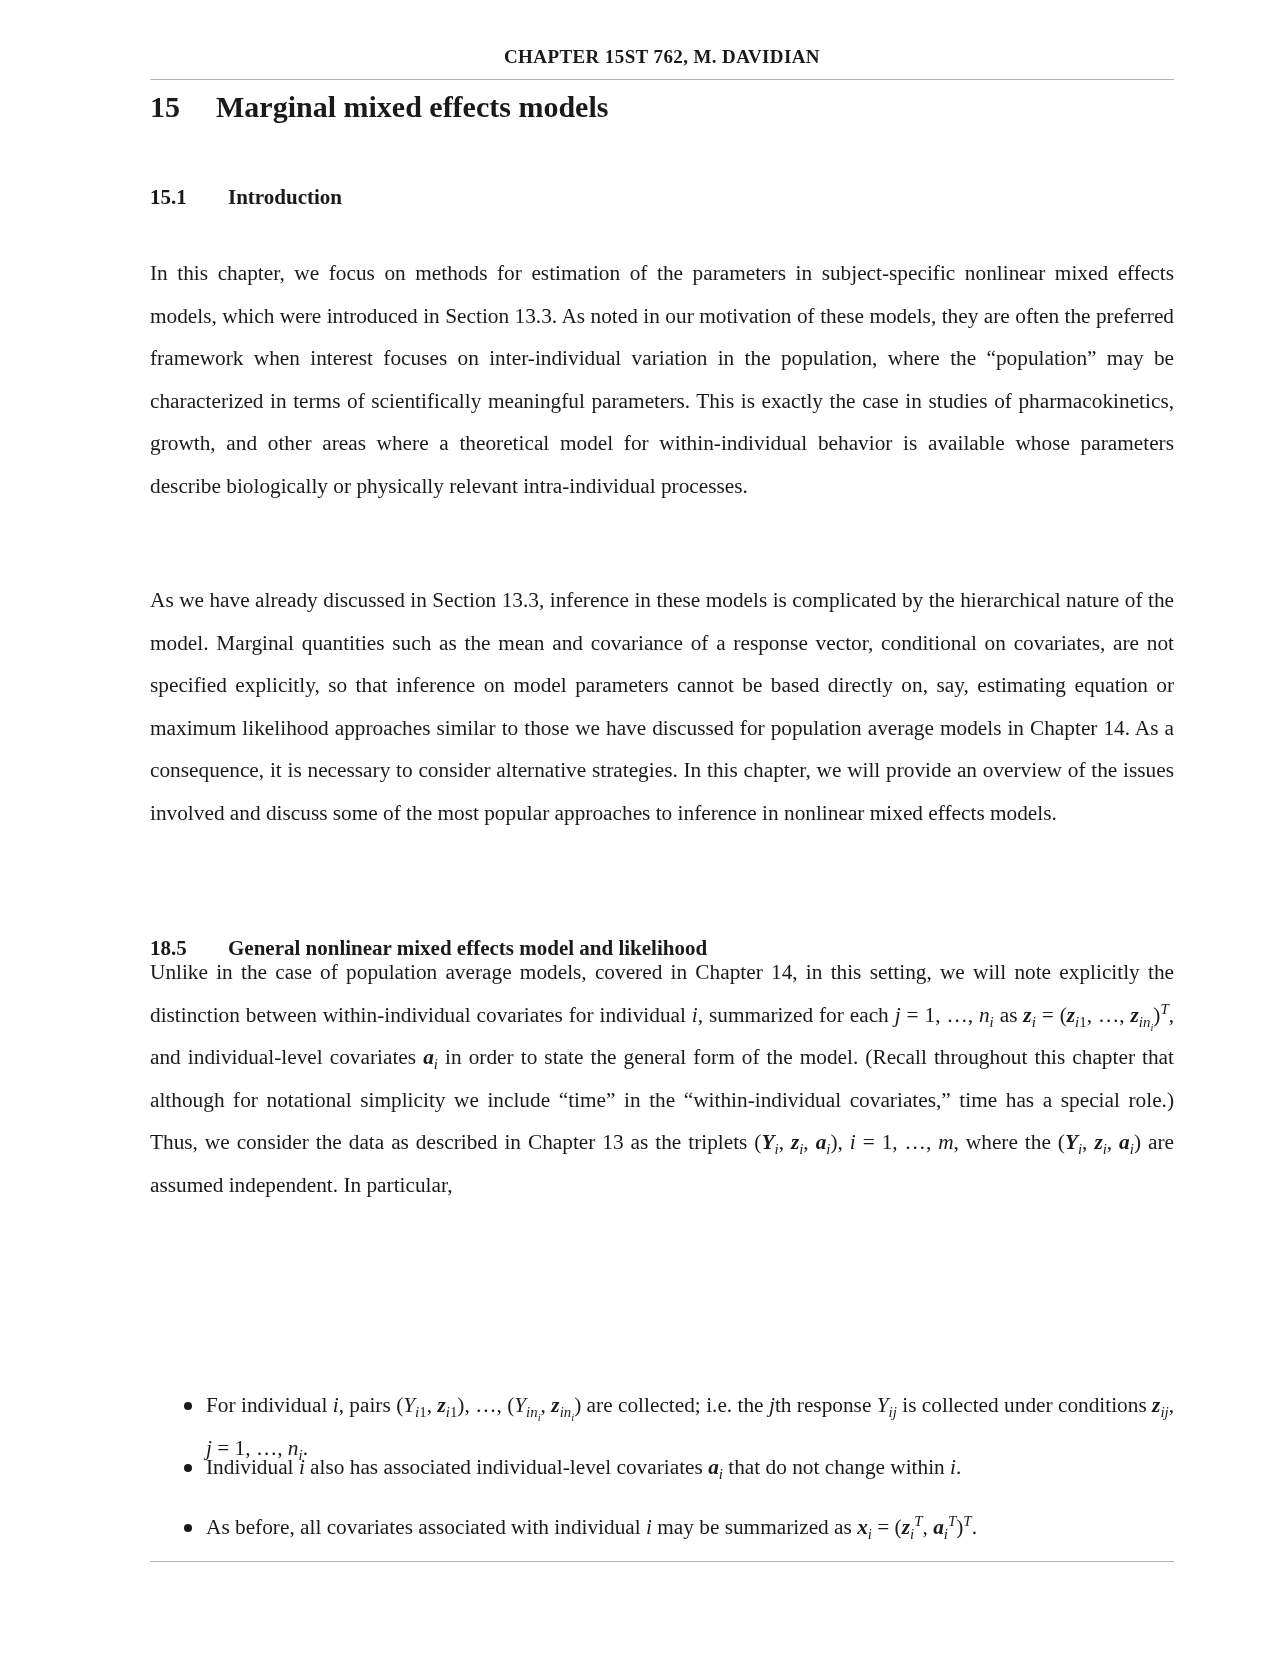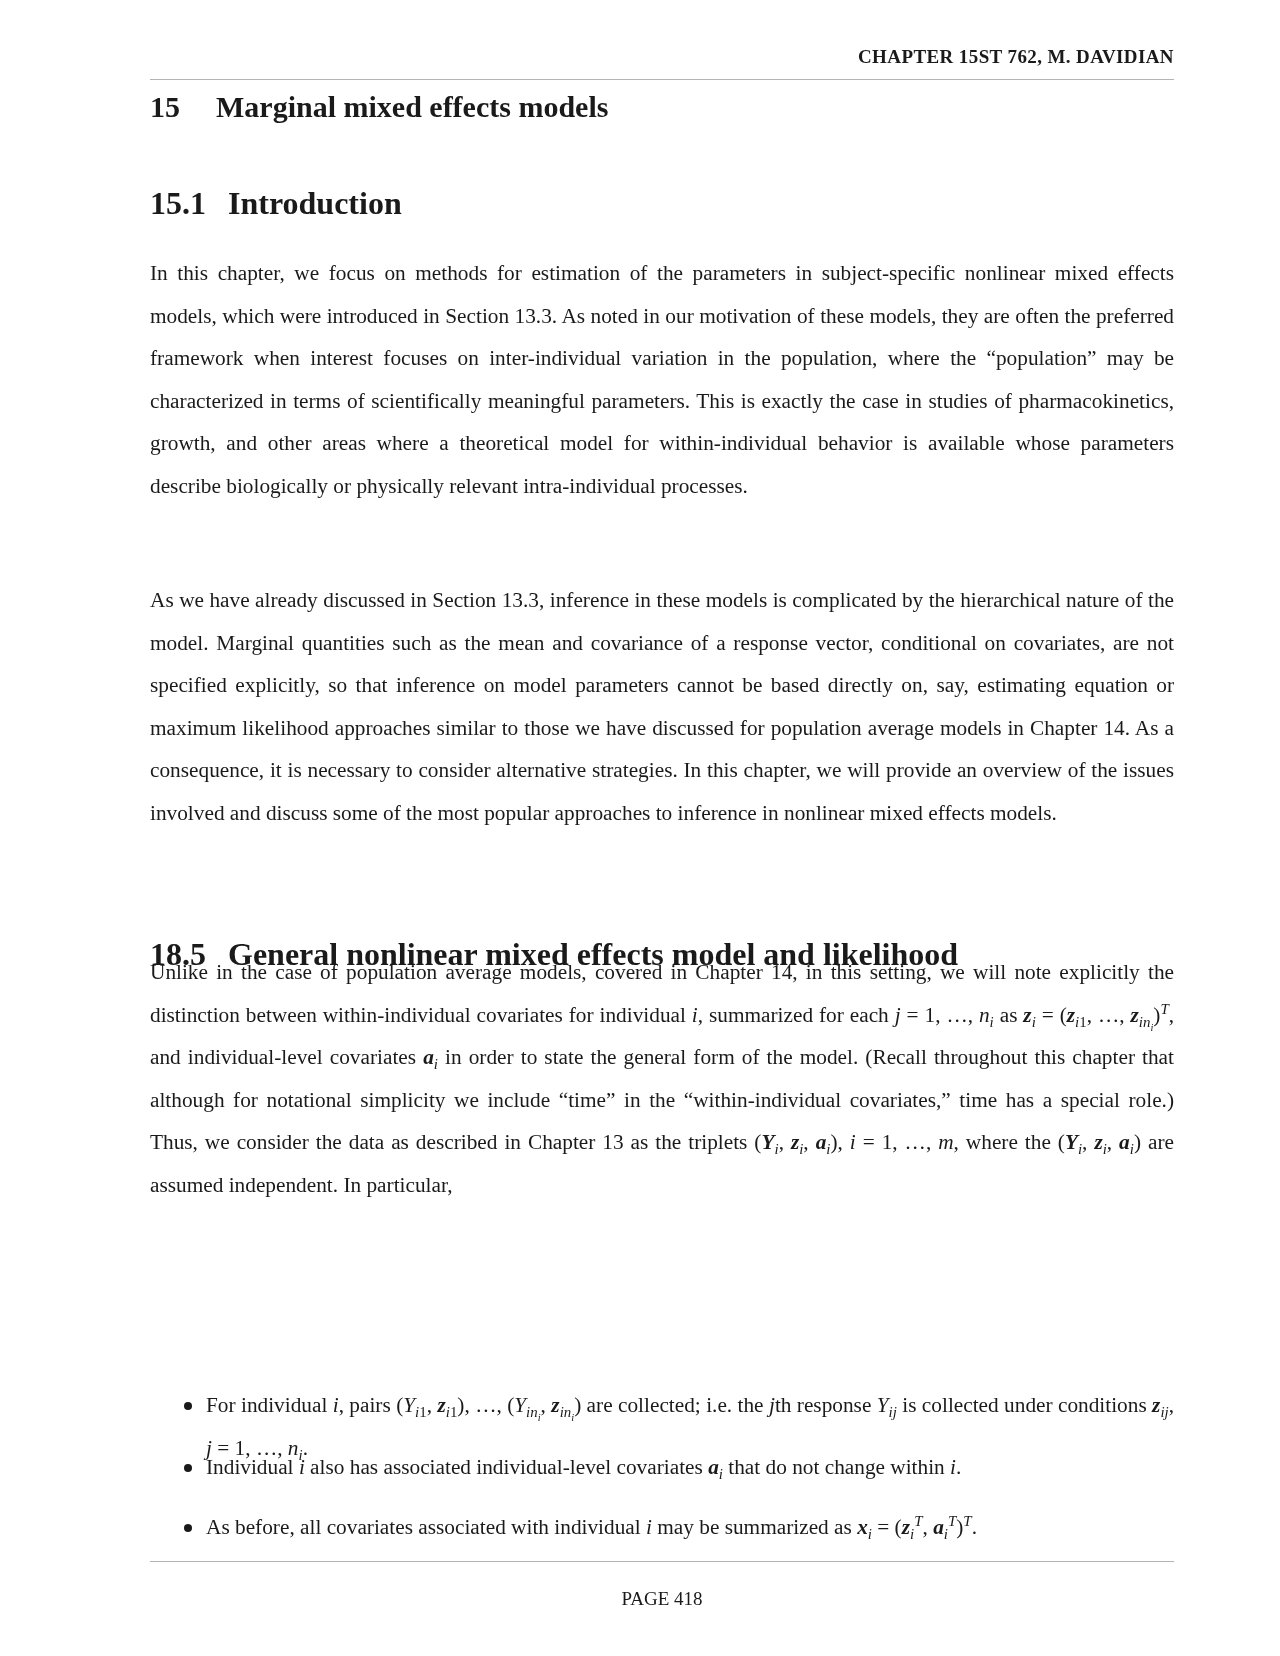--- a/index.html
+++ b/index.html
@@ -4,33 +4,33 @@
 <style>
   html, body { margin: 0; padding: 0; background: #ffffff; }
   body {
     width: 1280px; height: 1656px; position: relative; overflow: hidden;
     font-family: "Liberation Serif", "DejaVu Serif", serif;
     color: #1a1a1a;
   }
   .page { position: absolute; left: 150px; top: 0; width: 1024px; height: 1656px; }
   .running-head {
     position: absolute; top: 46px; left: 0; right: 0;
-    display: flex; justify-content: flex-end;
+    display: flex; justify-content: center;
     font-weight: bold; font-size: 19px; letter-spacing: 0.4px;
   }
   .rule { position: absolute; left: 0; right: 0; height: 0; border-top: 1.5px solid #b4b4b4; }
   .rule.top { top: 79px; }
   .rule.bottom { top: 1561px; }
   .chapter-title {
     position: absolute; top: 90px; left: 0; margin: 0;
     font-size: 30px; font-weight: bold;
   }
   .chapter-title .num { display: inline-block; width: 66px; }
   .section-title {
-    position: absolute; left: 0; margin: 0; font-size: 32px; font-weight: bold;
+    position: absolute; left: 0; margin: 0; font-size: 21px; font-weight: bold;
   }
   .section-title .num { display: inline-block; width: 78px; }
   .sec1 { top: 185px; }
   .sec2 { top: 936px; }
   .para {
     position: absolute; left: 0; width: 1024px; margin: 0;
     font-size: 21.3px; line-height: 42.5px; text-align: justify;
   }
   .p1 { top: 252px; }
   .p2 { top: 579px; }
@@ -83,14 +83,13 @@
 
   <p class="para p3"><span>Unlike in the case of population average models, covered in Chapter 14, in this setting, we will note explicitly the distinction between within-individual covariates for individual </span><i class="m">i</i><span>, summarized for each </span><i class="m">j</i> = 1, …, <i class="m">n<sub>i</sub></i><span> as </span><b class="v">z</b><sub><i>i</i></sub> = (<b class="v">z</b><sub><i>i</i>1</sub>, …, <b class="v">z</b><sub><i>in<sub>i</sub></i></sub>)<sup><i>T</i></sup><span>, and individual-level covariates </span><b class="v">a</b><sub><i>i</i></sub><span> in order to state the general form of the model. (Recall throughout this chapter that although for notational simplicity we include “time” in the “within-individual covariates,” time has a special role.) Thus, we consider the data as described in Chapter 13 as the triplets </span>(<b class="v">Y</b><sub><i>i</i></sub>, <b class="v">z</b><sub><i>i</i></sub>, <b class="v">a</b><sub><i>i</i></sub>)<span>, </span><i class="m">i</i> = 1, …, <i class="m">m</i><span>, where the </span>(<b class="v">Y</b><sub><i>i</i></sub>, <b class="v">z</b><sub><i>i</i></sub>, <b class="v">a</b><sub><i>i</i></sub>)<span> are assumed independent. In particular,</span></p>
 
   <ul class="bullets">
     <li class="bullet b1"><span>For individual </span><i class="m">i</i><span>, pairs </span>(<i class="m">Y</i><sub><i>i</i>1</sub>, <b class="v">z</b><sub><i>i</i>1</sub>), …, (<i class="m">Y</i><sub><i>in<sub>i</sub></i></sub>, <b class="v">z</b><sub><i>in<sub>i</sub></i></sub>)<span> are collected; i.e. the </span><i class="m">j</i><span>th response </span><i class="m">Y</i><sub><i>ij</i></sub><span> is collected under conditions </span><b class="v">z</b><sub><i>ij</i></sub><span>, </span><i class="m">j</i> = 1, …, <i class="m">n<sub>i</sub></i><span>.</span></li>
     <li class="bullet b2"><span>Individual </span><i class="m">i</i><span> also has associated individual-level covariates </span><b class="v">a</b><sub><i>i</i></sub><span> that do not change within </span><i class="m">i</i><span>.</span></li>
     <li class="bullet b3"><span>As before, all covariates associated with individual </span><i class="m">i</i><span> may be summarized as </span><b class="v">x</b><sub><i>i</i></sub> = (<b class="v">z</b><sub><i>i</i></sub><sup><i>T</i></sup>, <b class="v">a</b><sub><i>i</i></sub><sup><i>T</i></sup>)<sup><i>T</i></sup><span>.</span></li>
   </ul>
 
   <div class="rule bottom"></div>
-  <div class="page-number">PAGE 418</div>
 </div>
 
 </body></html>

